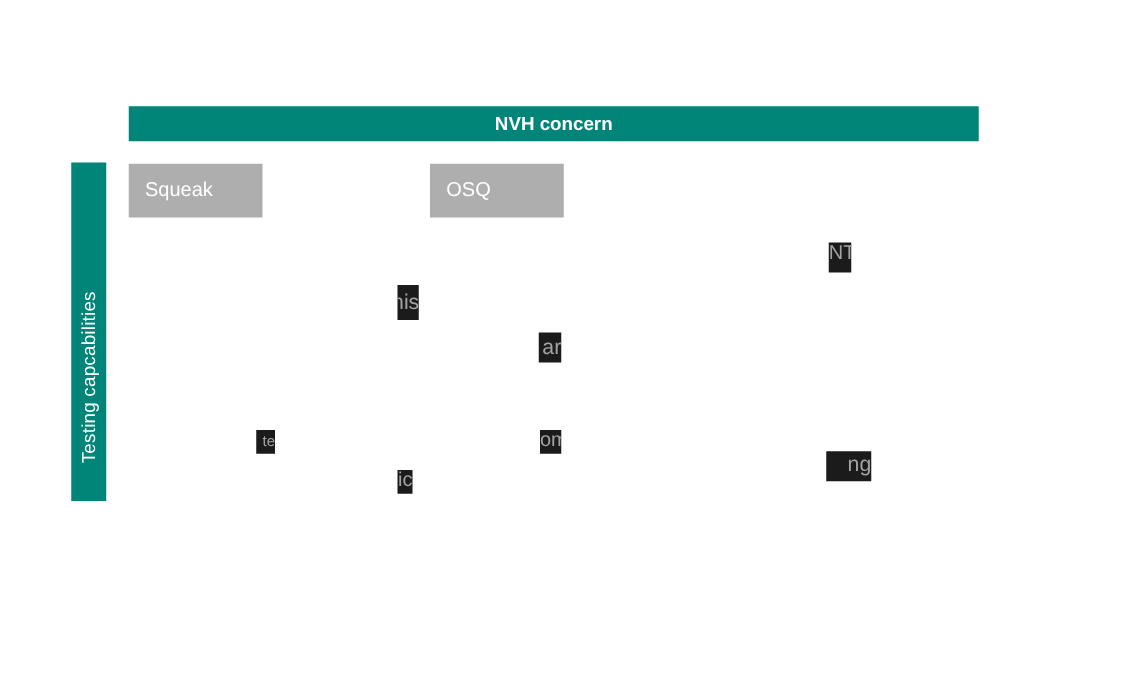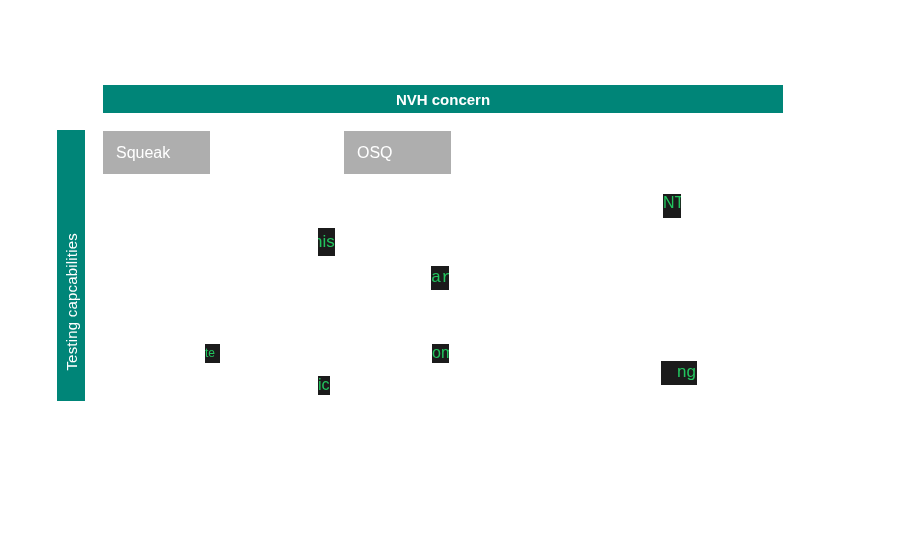--- a/index.html
+++ b/index.html
@@ -7,20 +7,21 @@
     padding: 0;
     background: #ffffff;
     font-family: "Liberation Sans", sans-serif;
   }
   .canvas {
     position: relative;
     width: 900px;
     height: 401px;
     background: #ffffff;
     overflow: hidden;
+    text-align: right;
   }
   
   .header-bar {
     position: absolute;
     left: 103px;
     top: 85px;
     width: 680px;
     height: 28px;
     background: #008578;
     color: #ffffff;
@@ -65,28 +66,28 @@
     padding-left: 13px;
     box-sizing: border-box;
   }
   .col-squeak { left: 103px; }
   .col-osq    { left: 331px; margin-left: 13px; }
   .col-tyre   { left: 561px; }
   
   .frag {
     position: absolute;
     background: #1B1B1B;
-    color: #22c55e;
+    color: #a3a3a3;
     overflow: hidden;
     white-space: nowrap;
     font-size: 17px;
   }
   .frag-nt  { left: 663px; top: 194px; width: 18px; height: 24px; font-size: 16px; line-height: 17px; }
   .frag-his { left: 318px; top: 228px; width: 17px; height: 28px; line-height: 28px; text-indent: -5px; }
-  .frag-ar  { left: 431px; top: 266px; width: 18px; height: 24px; line-height: 24px; font-family: Liberation Mono, monospace; }
+  .frag-ar  { left: 431px; top: 266px; width: 18px; height: 24px; line-height: 24px; }
   .frag-te  { left: 205px; top: 344px; width: 15px; height: 19px; font-size: 12px; line-height: 18px; }
   .frag-ic  { left: 318px; top: 344px; width: 12px; height: 19px; font-size: 16px; line-height: 18px; margin-top: 32px; }
   .frag-om  { left: 432px; top: 344px; width: 17px; height: 19px; font-size: 16px; line-height: 18px; }
   .frag-ng  { left: 661px; top: 361px; width: 20px; height: 24px; line-height: 21px; padding-left: 16px; }
 </style>
 </head>
 <body>
 
 <div class="canvas">
 

